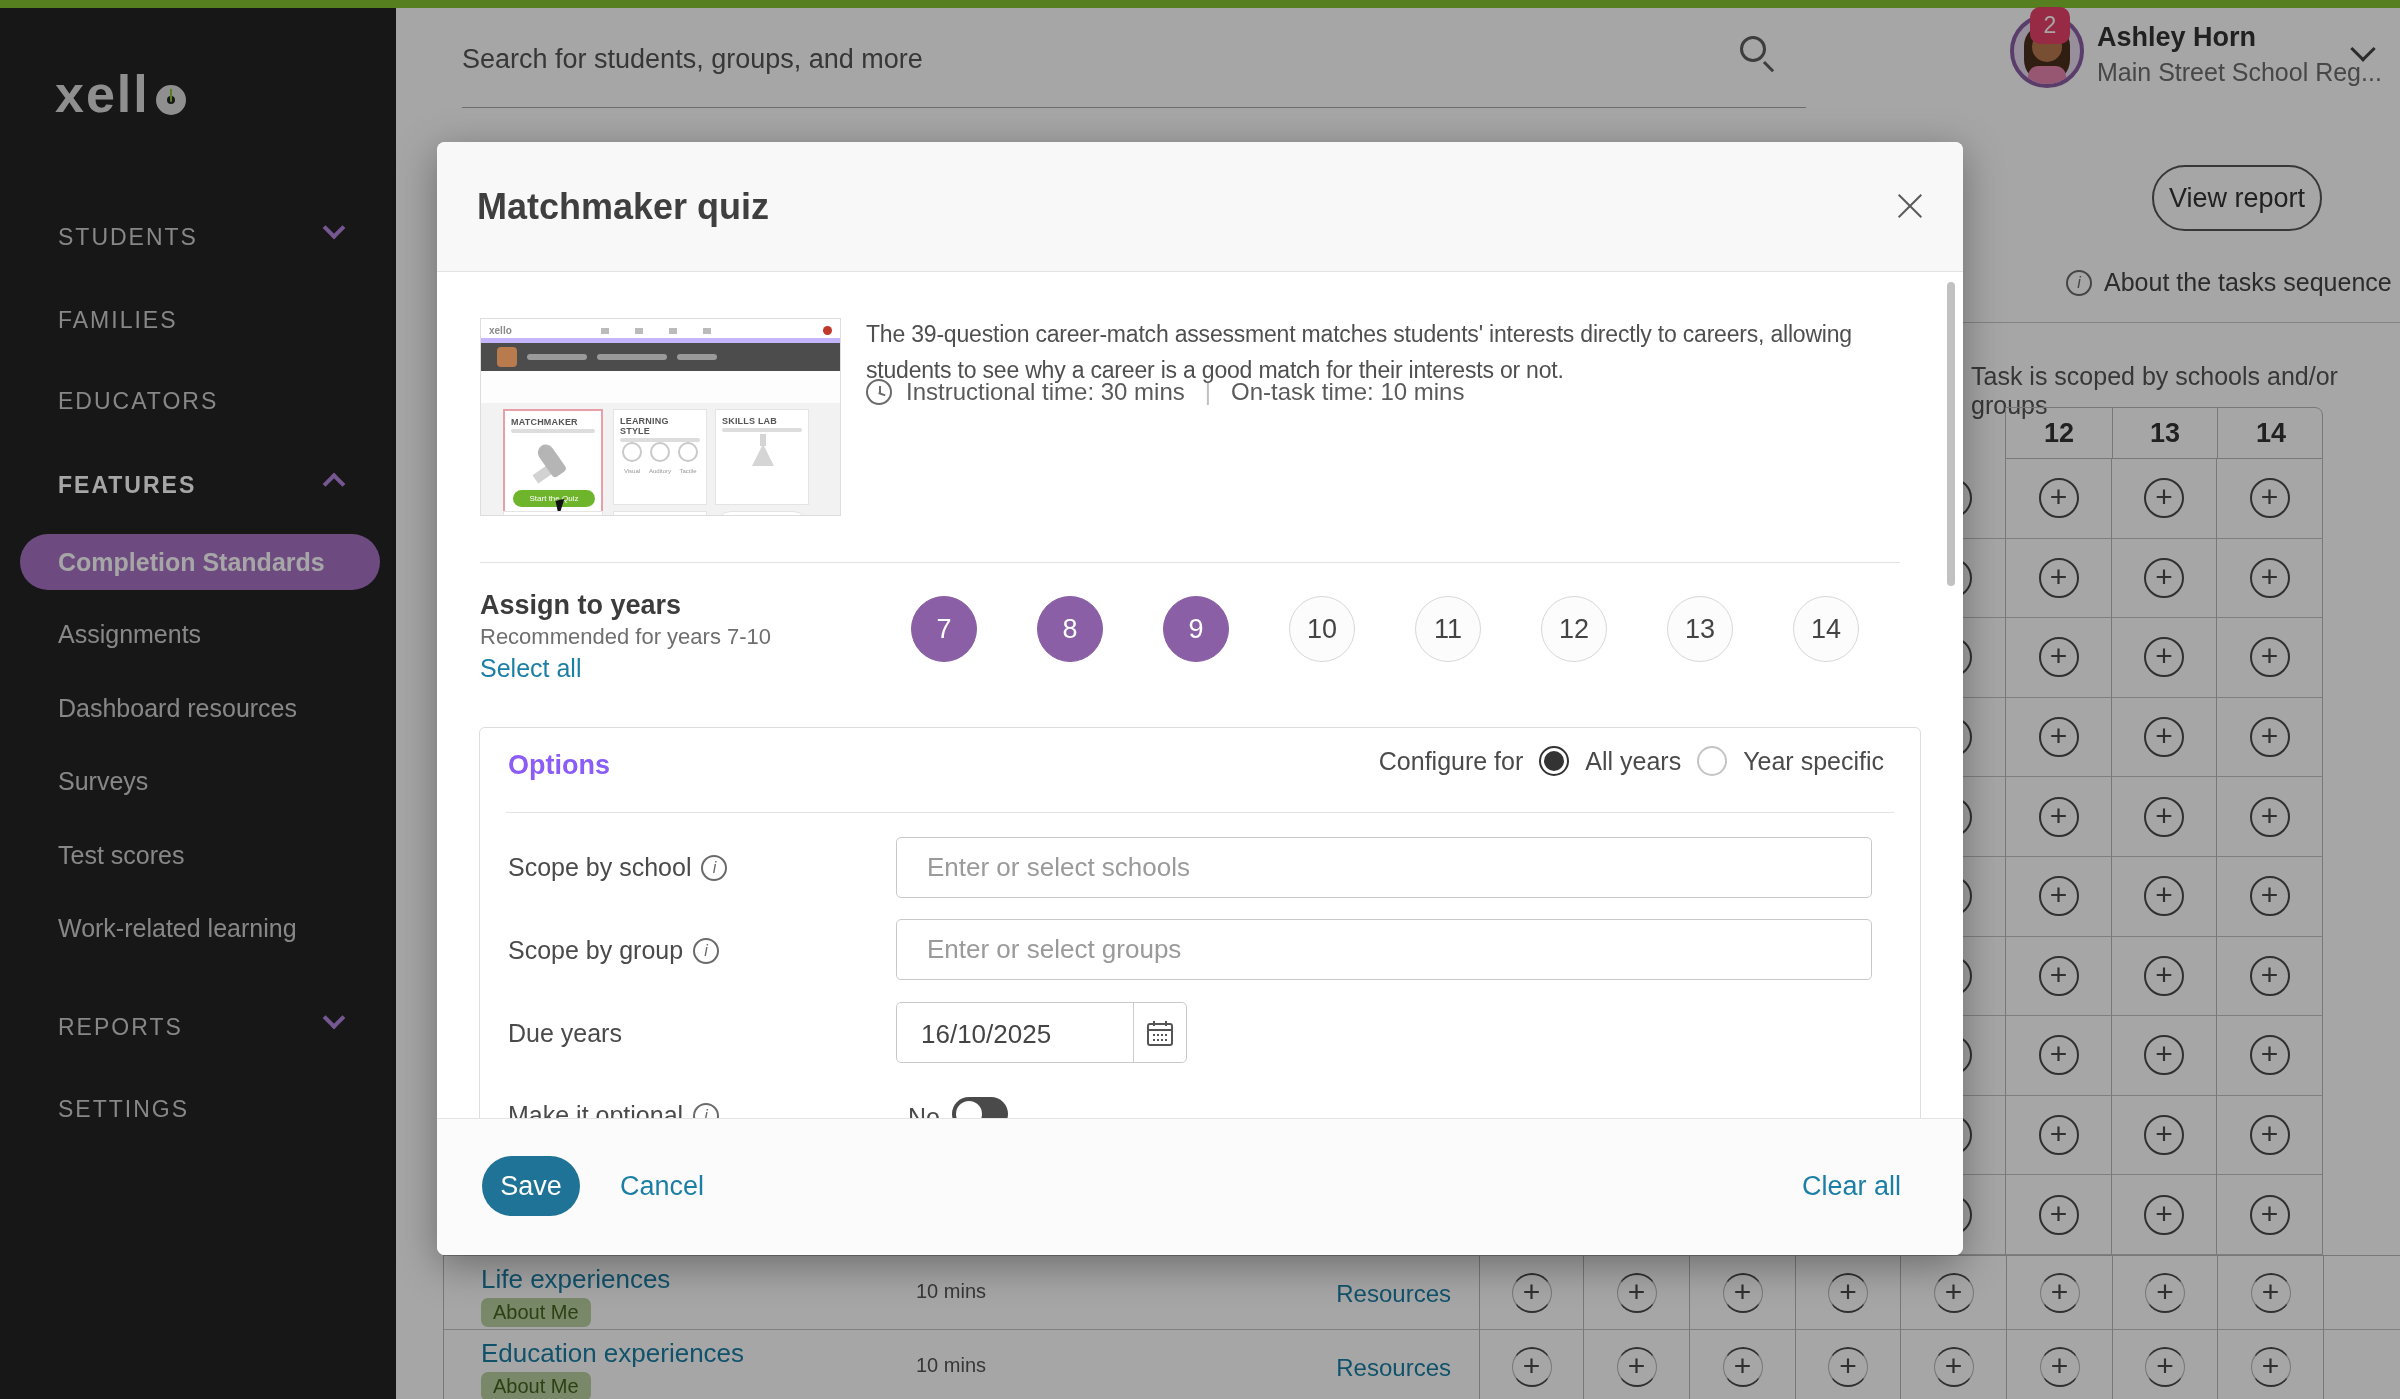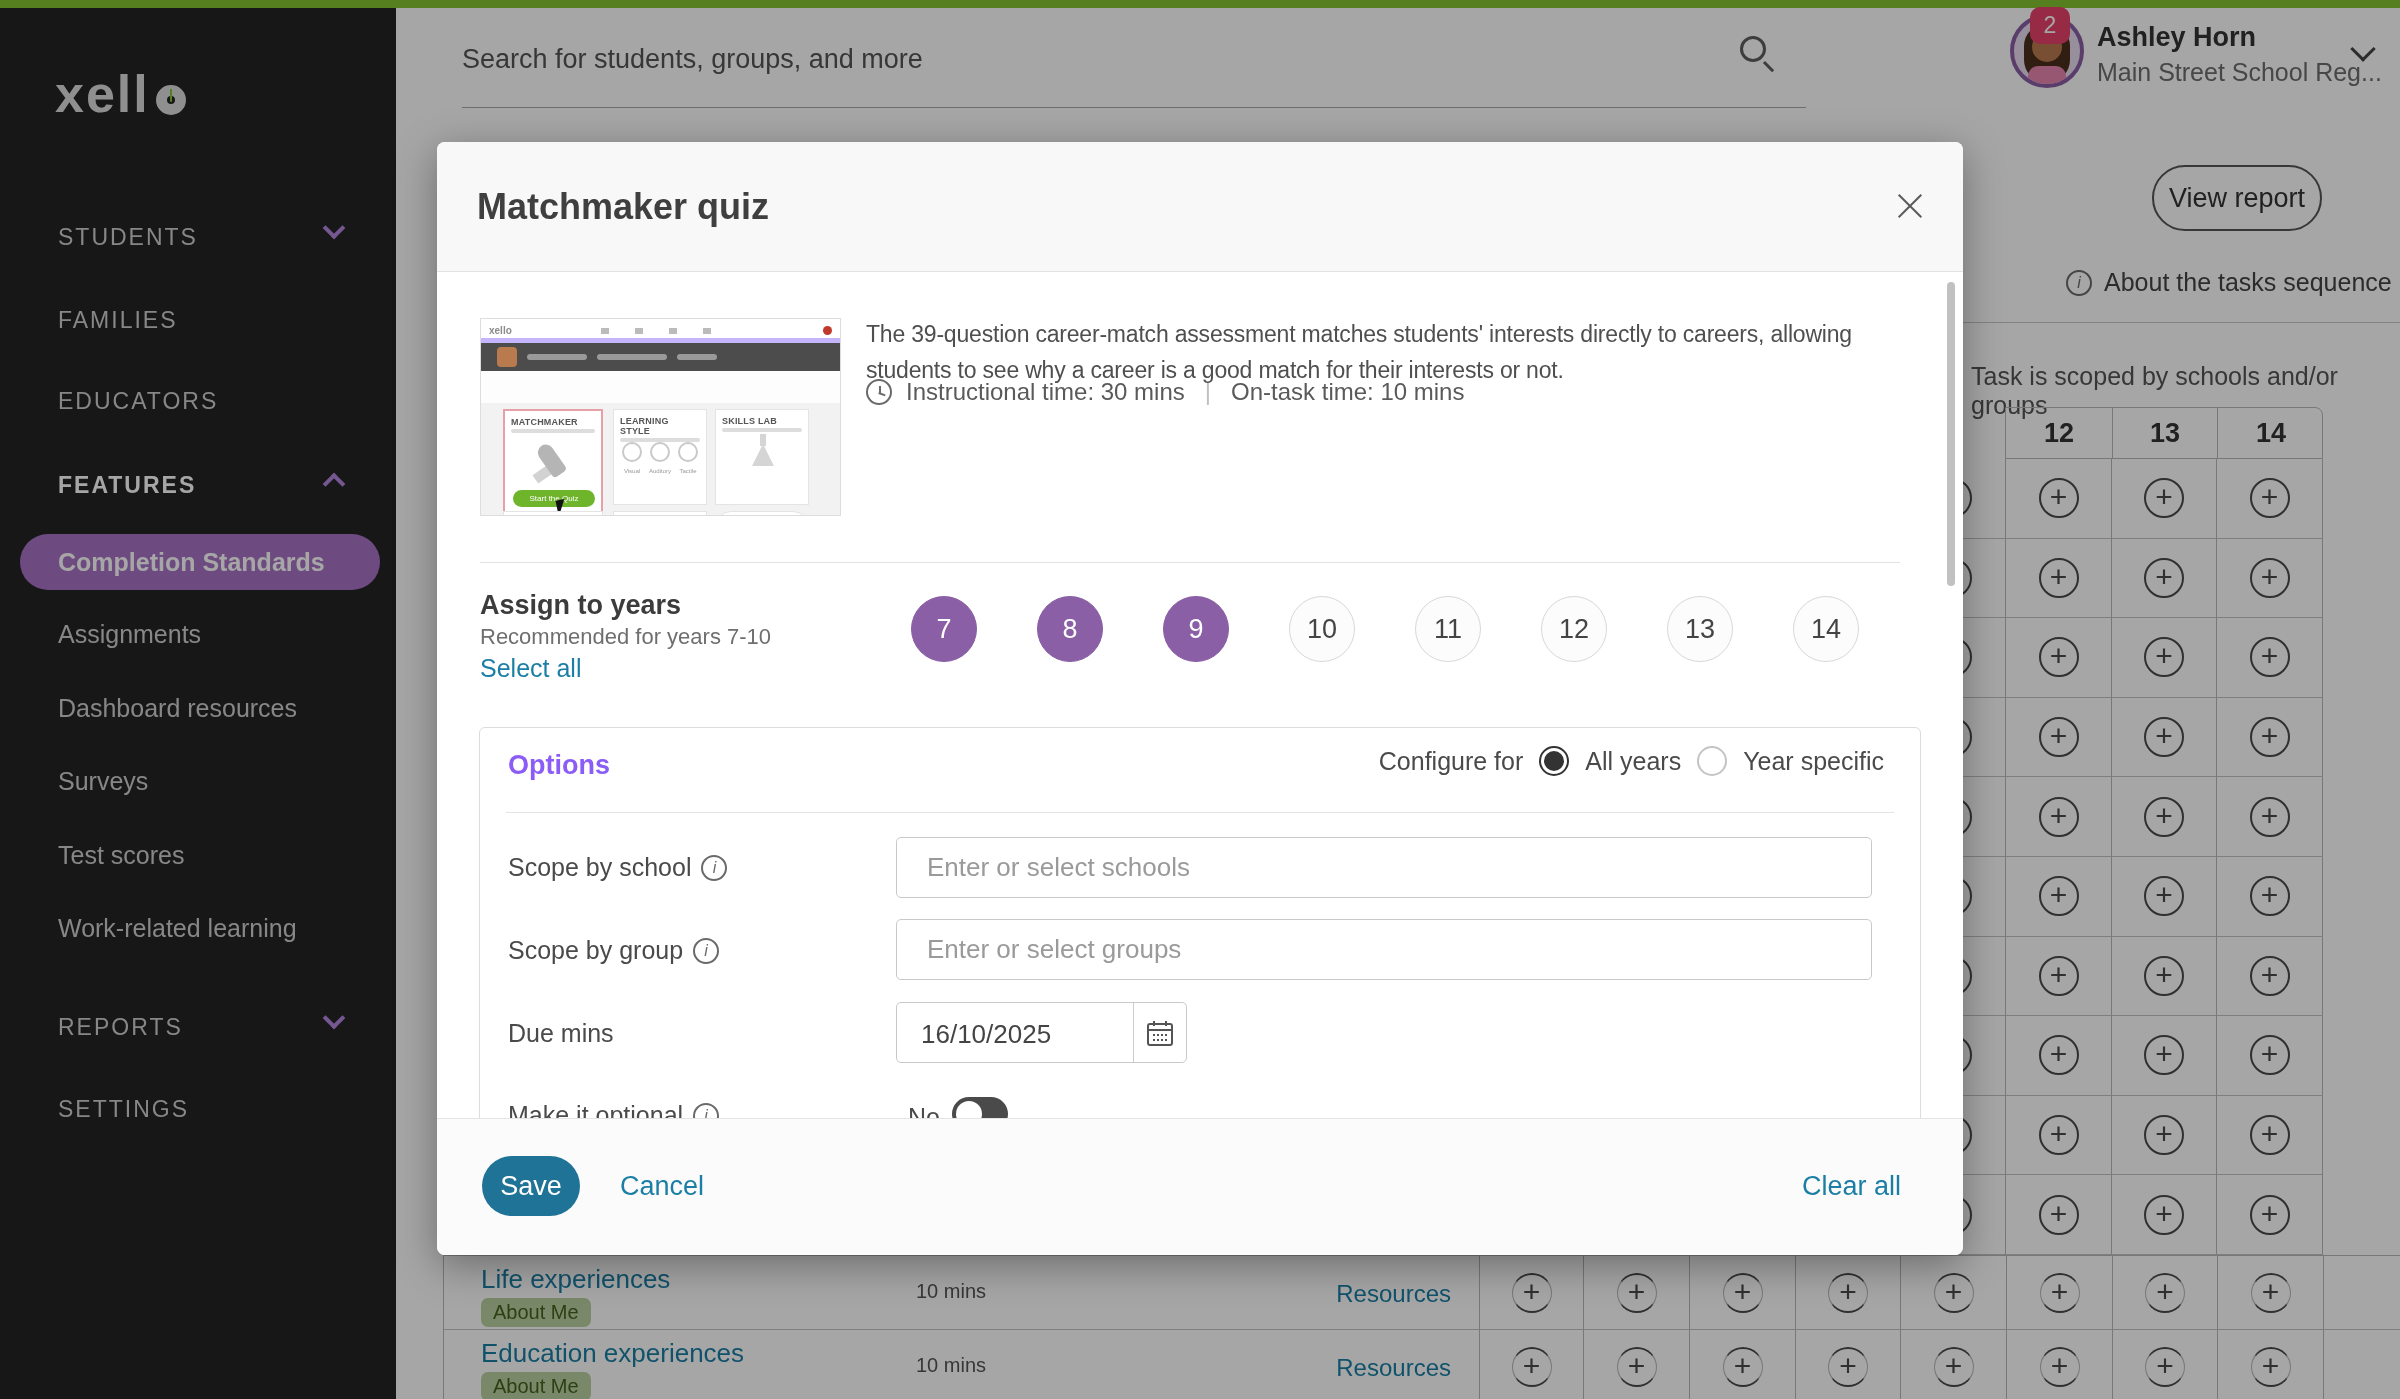--- a/index.html
+++ b/index.html
@@ -550,21 +550,21 @@
 
         <div class="frow-label" style="top:208px">
           <span>Scope by group</span>
           <span class="iinfo">i</span>
         </div>
         <div class="tinput" style="top:191px">
           <span>Enter or select groups</span>
         </div>
 
         <div class="frow-label" style="top:291px">
-          <span>Due mins</span>
+          <span>Due years</span>
         </div>
         <div class="dinput">
           <span class="dval">16/10/2025</span>
           <span class="dcal">
             <svg width="30" height="30" viewBox="0 0 30 30" fill="none" stroke="#555" stroke-width="2">
               <rect x="3" y="6" width="24" height="21" rx="2"></rect>
                 <line x1="3" y1="12" x2="27" y2="12"></line>
               <line x1="9" y1="3" x2="9" y2="8"></line>
                 <line x1="21" y1="3" x2="21" y2="8"></line>
               <line x1="8" y1="17" x2="22" y2="17" stroke-dasharray="2 2"></line>

